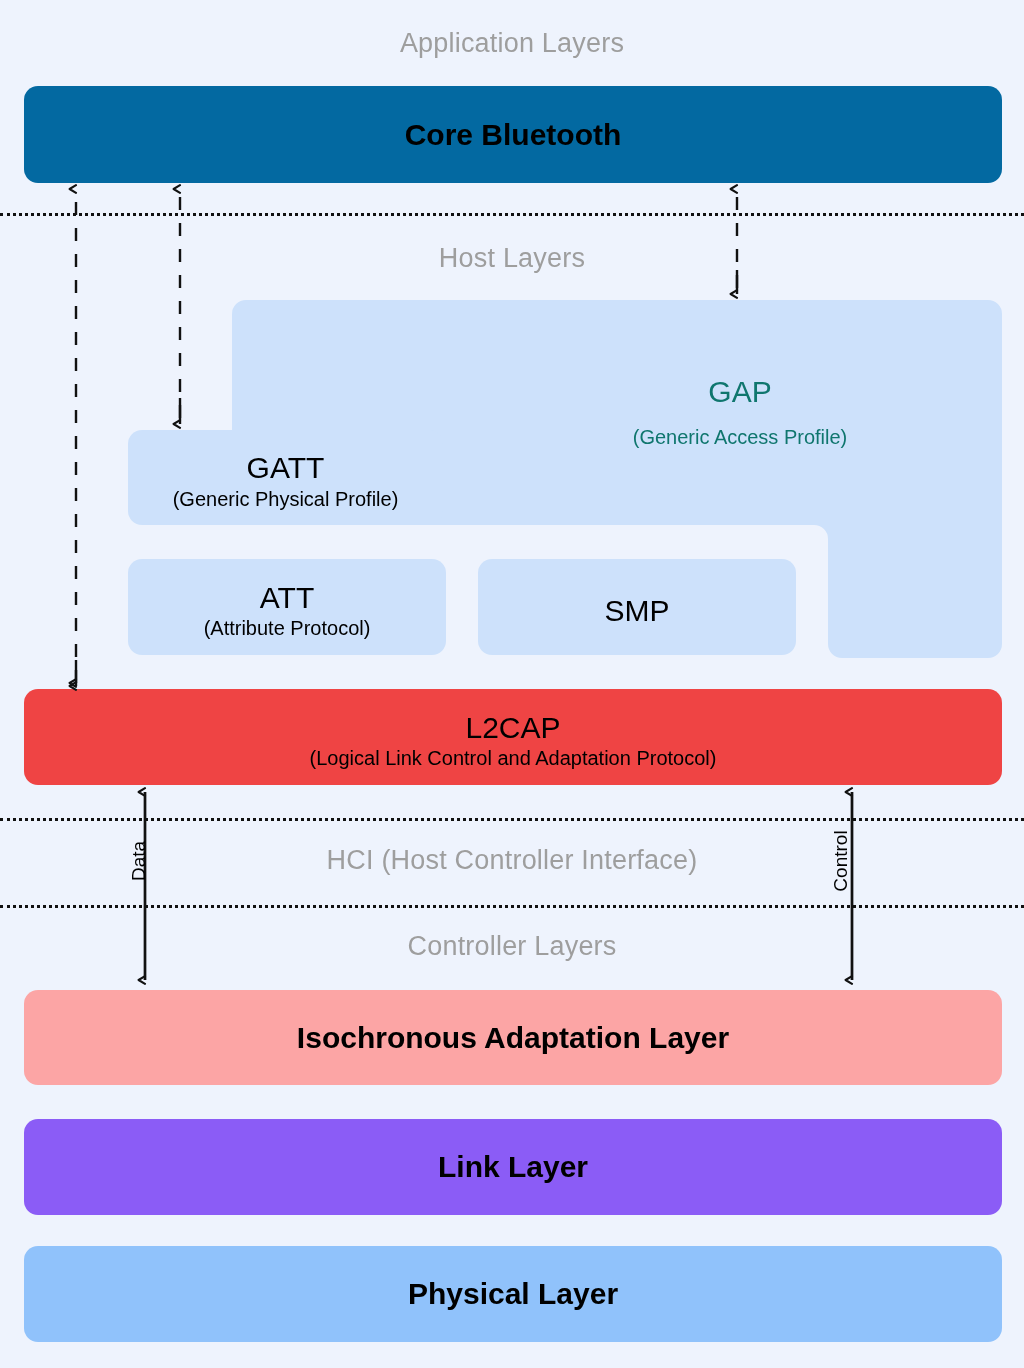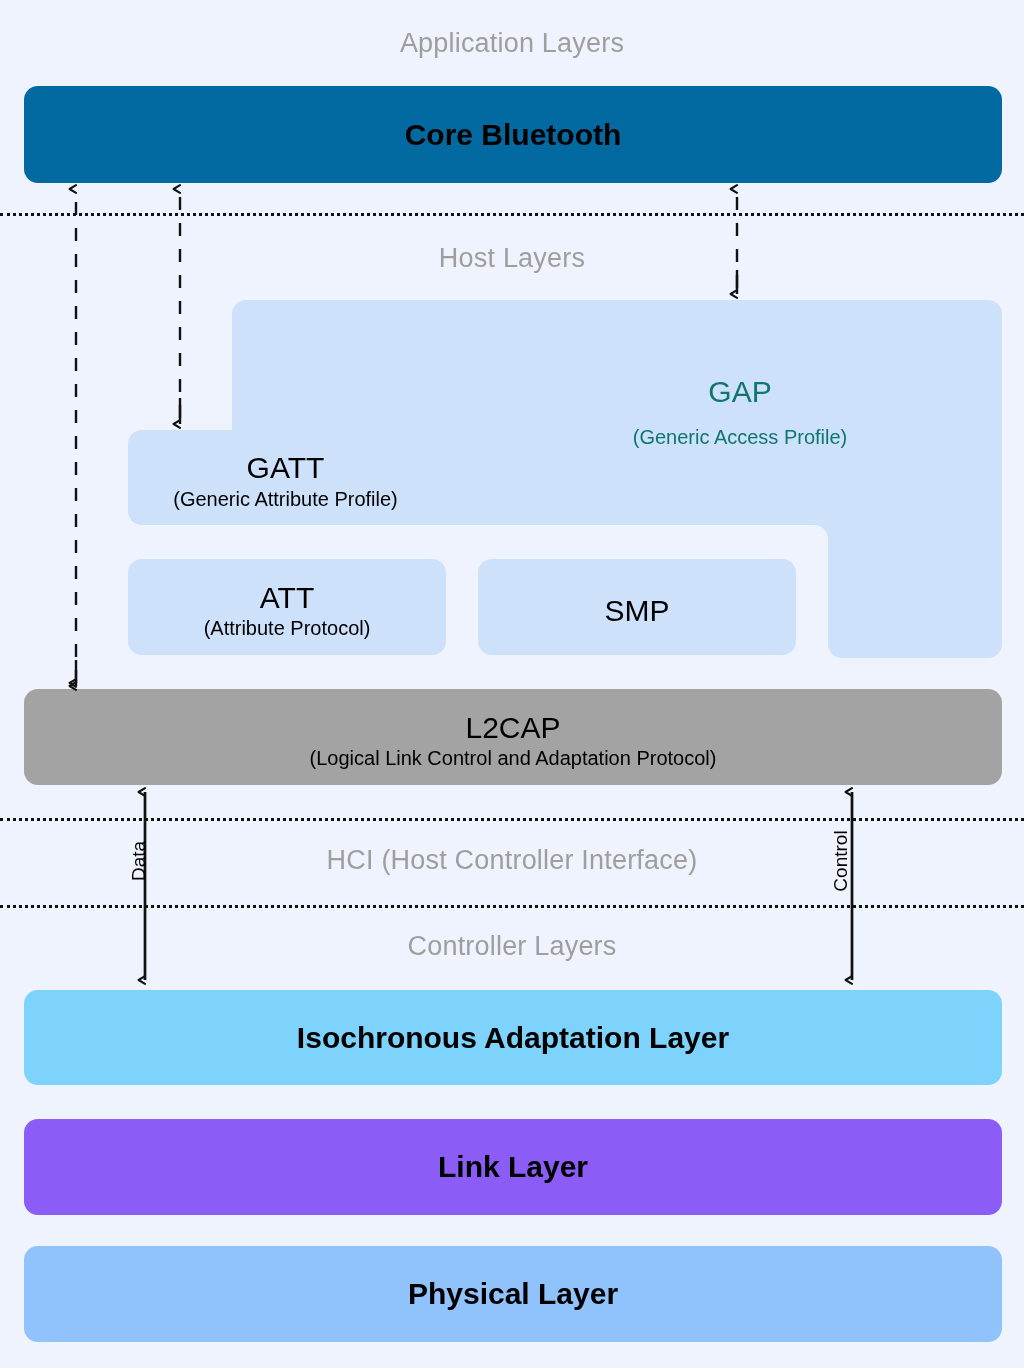--- a/index.html
+++ b/index.html
@@ -126,38 +126,38 @@
     <div class="main">GAP</div>
     <div class="sub">(Generic Access Profile)</div>
   </div>
 
   <div class="box dark" style="left:24px; top:86px; width:978px; height:97px; background:#0369a1;">
     <div class="main">Core Bluetooth</div>
   </div>
 
   <div class="box light" style="left:128px; top:430px; width:315px; height:95px; background:#cde1fb;">
     <div class="main">GATT</div>
-    <div class="sub">(Generic Attribute Profile)</div>
+    <div class="sub">(Generic Physical Profile)</div>
   </div>
 
   <div class="box light" style="left:128px; top:559px; width:318px; height:96px; background:#cde1fb;">
     <div class="main">ATT</div>
     <div class="sub">(Attribute Protocol)</div>
   </div>
 
   <div class="box light" style="left:478px; top:559px; width:318px; height:96px; background:#cde1fb;">
     <div class="main">SMP</div>
   </div>
 
-  <div class="box light" style="left:24px; top:689px; width:978px; height:96px; background:#a3a3a3;">
+  <div class="box light" style="left:24px; top:689px; width:978px; height:96px; background:#ef4444;">
     <div class="main">L2CAP</div>
     <div class="sub">(Logical Link Control and Adaptation Protocol)</div>
   </div>
 
-  <div class="box dark" style="left:24px; top:990px; width:978px; height:95px; background:#7dd3fc;">
+  <div class="box dark" style="left:24px; top:990px; width:978px; height:95px; background:#fca5a5;">
     <div class="main">Isochronous Adaptation Layer</div>
   </div>
 
   <div class="box dark" style="left:24px; top:1119px; width:978px; height:96px; background:#8b5cf6;">
     <div class="main">Link Layer</div>
   </div>
 
   <div class="box dark" style="left:24px; top:1246px; width:978px; height:96px; background:#90c2fb;">
     <div class="main">Physical Layer</div>
   </div>

